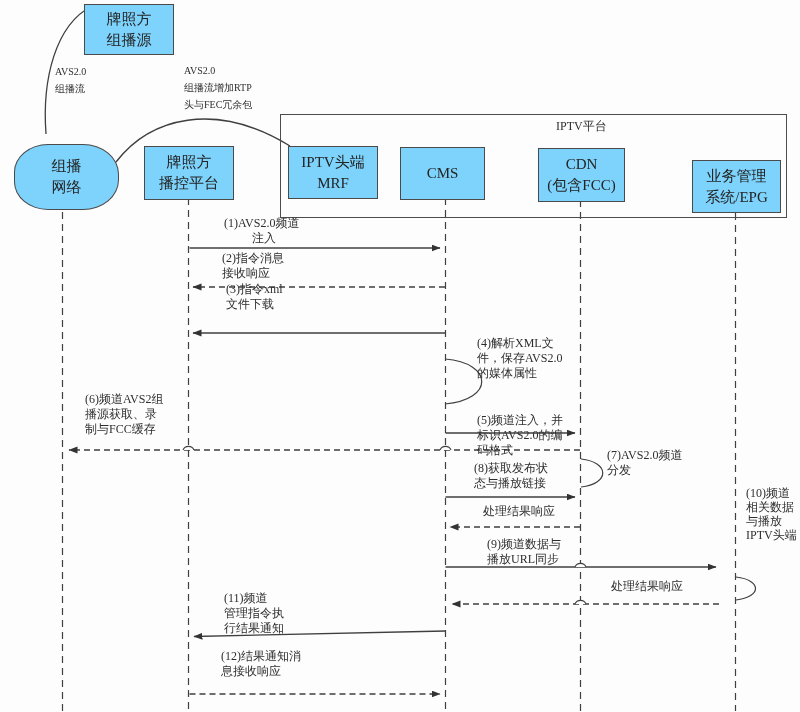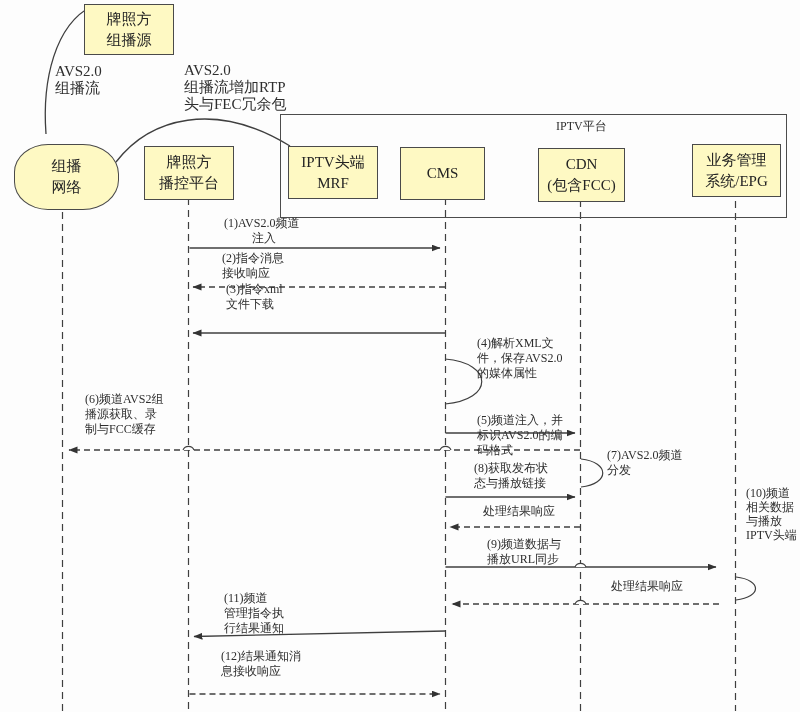--- a/index.html
+++ b/index.html
@@ -7,36 +7,36 @@
     position:relative;width:800px;height:712px;background:#fdfdfd;overflow:hidden;
     font-family:"Liberation Serif","DejaVu Serif",serif;color:#2e2e2e;
   }
   .lines-layer{position:absolute;left:0;top:0;z-index:1;}
   .frame{
     position:absolute;left:280px;top:114px;width:505px;height:102px;
     border:1.5px solid #4c4c4c;background:transparent;z-index:1;
   }
   .frame-label{position:absolute;left:556px;top:118px;font-size:12px;z-index:3;white-space:nowrap;text-align:center;}
   .abox{
-    position:absolute;border:1.6px solid #4a4a4a;background:#fef9c3;z-index:2;
+    position:absolute;border:1.6px solid #4a4a4a;background:#7dd3fc;z-index:2;
     display:flex;flex-direction:column;align-items:center;justify-content:center;
     font-size:15px;line-height:21px;text-align:center;color:#242424;
   }
   .abox span{display:block;white-space:nowrap;}
   .stadium{border-radius:34px 36px 36px 34px / 28px 30px 30px 28px;}
   .box-source{left:84px;top:4px;width:88px;height:49px;}
   .box-network{left:14px;top:134px;width:103px;height:64px;margin-top:10px;}
   .box-playout{left:144px;top:146px;width:88px;height:52px;}
   .box-mrf{left:288px;top:146px;width:88px;height:51px;}
   .box-cms{left:400px;top:147px;width:83px;height:51px;}
   .box-cdn{left:538px;top:148px;width:85px;height:52px;}
-  .box-epg{left:692px;top:144px;width:87px;height:51px;}
+  .box-epg{left:692px;top:160px;width:87px;height:51px;}
   .lbl{position:absolute;z-index:3;font-size:12px;line-height:15px;white-space:nowrap;}
   .lbl span{display:block;}
-  .flow-lbl{font-size:15px;line-height:17px;}
+  .flow-lbl{font-size:10px;line-height:17px;}
   .lbl-flow-multicast{left:55px;top:63px;}
   .lbl-flow-rtp{left:184px;top:62px;}
   .lbl-m1{left:224px;top:216px;}
   .lbl-m1 .indent{padding-left:28px;}
   .lbl-m2{left:222px;top:251px;}
   .lbl-m3{left:226px;top:282px;}
   .lbl-m4{left:477px;top:336px;}
   .lbl-m5{left:477px;top:389px;margin-top:24px;}
   .lbl-m6{left:85px;top:392px;}
   .lbl-m7{left:607px;top:448px;}

